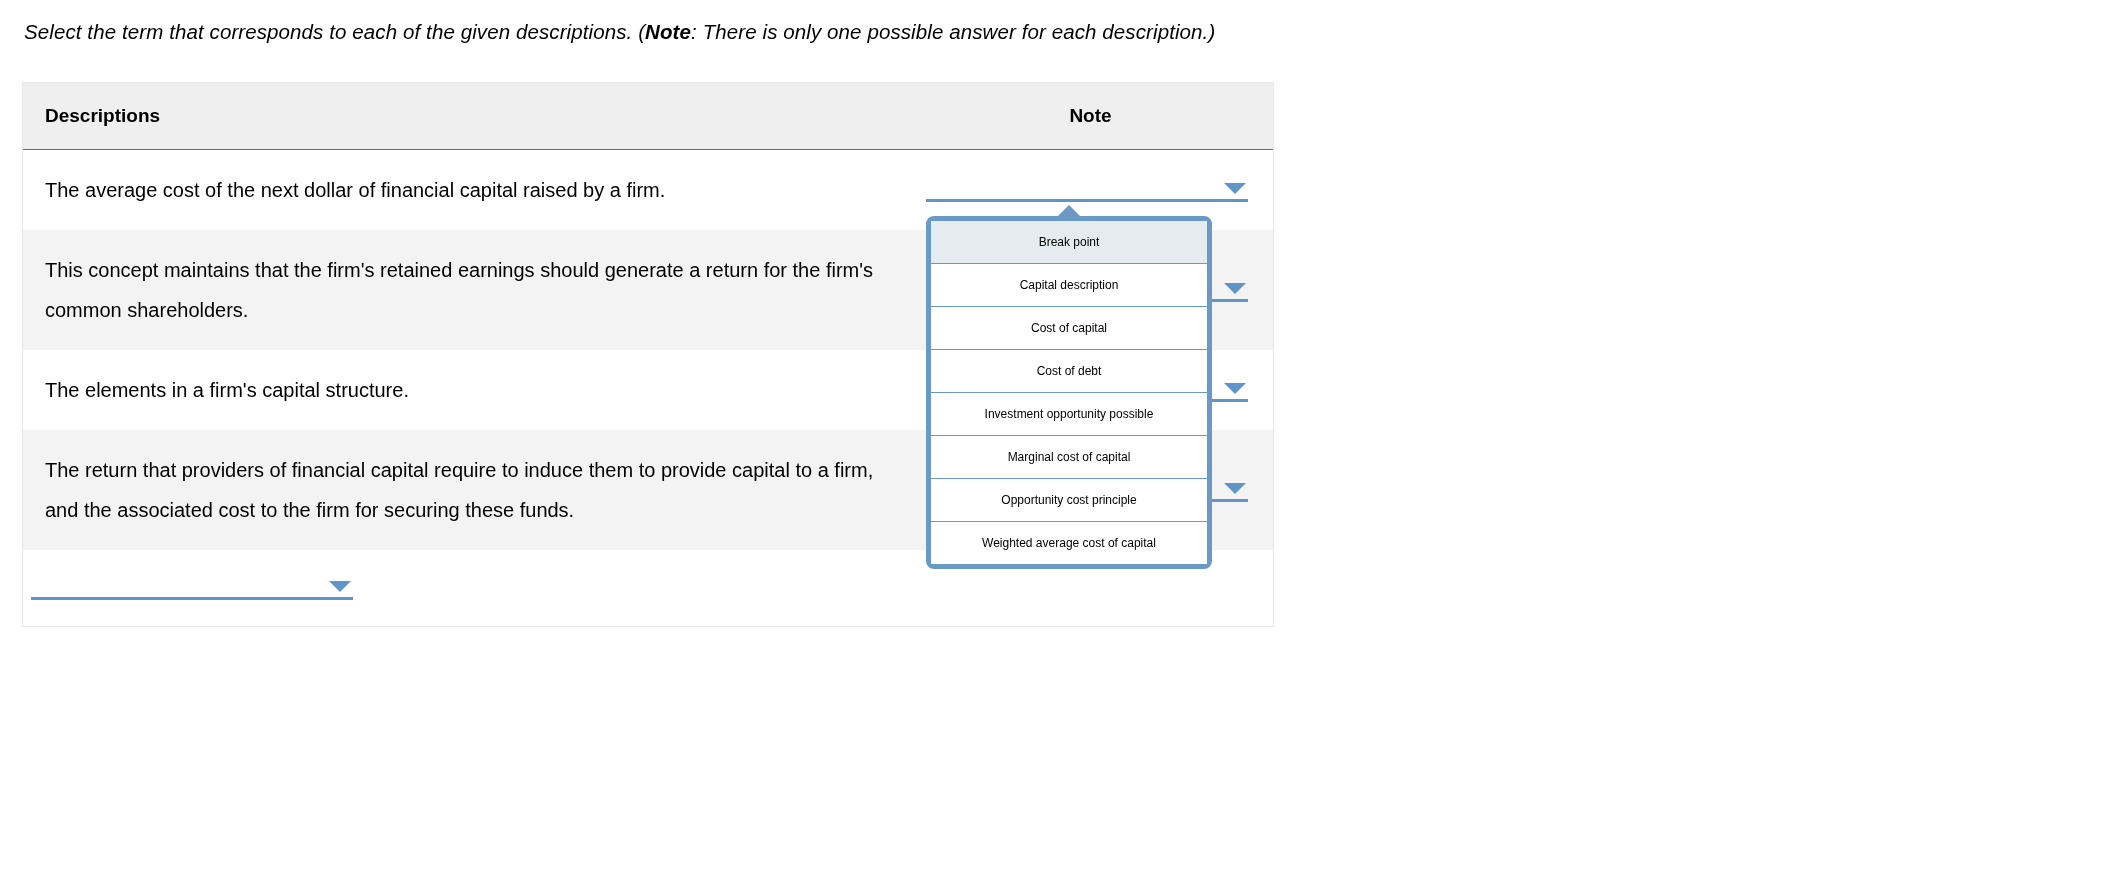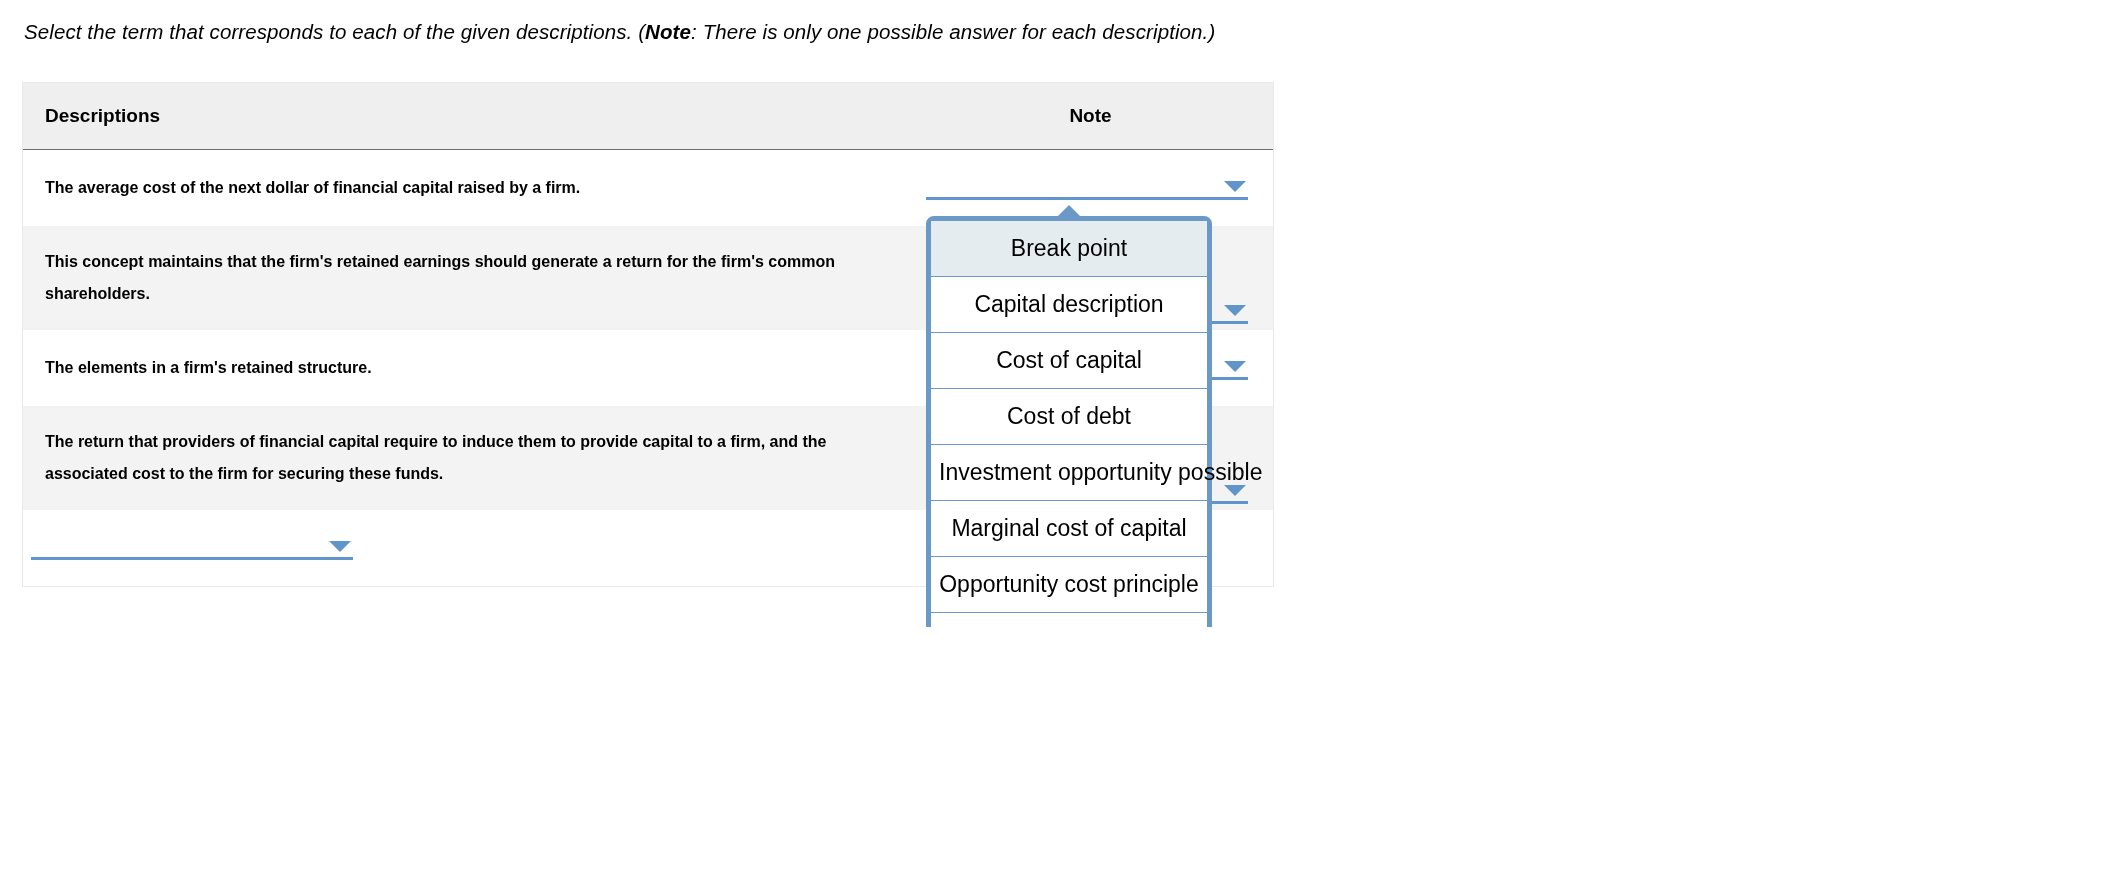--- a/index.html
+++ b/index.html
@@ -49,27 +49,26 @@
     font-size: 19px;
     text-align: center;
   }
 
   .row {
     display: flex;
     align-items: center;
     min-height: 76px;
   }
   .row.odd  { background: #ffffff; }
-  .row.even { background: #f3f3f3; align-items: flex-end; }
+  .row.even { background: #f3f3f3; }
   .row .col-desc {
     flex: 0 0 895px;
     padding: 20px 26px 20px 22px;
-    font-size: 16px;
+    font-size: 20px;
     line-height: 2.0;
-    font-weight: bold;
   }
   .row .col-term {
     flex: 1;
     padding: 0 18px 0 8px;
     display: flex;
     justify-content: flex-start;
   }
 
   .select {
     position: relative;
@@ -111,21 +110,21 @@
     left: 50%;
     transform: translateX(-50%);
     width: 0; height: 0;
     border-left: 12px solid transparent;
     border-right: 12px solid transparent;
     border-bottom: 12px solid #6a99c7;
   }
   .dd-item {
     text-align: center;
     padding: 14px 8px;
-    font-size: 23px;
+    font-size: 12px;
     border-bottom: 1px solid #6a99c7;
     background: #fff;
     cursor: pointer;
     white-space: nowrap;
   }
   .dd-item:last-child { border-bottom: none; }
   .dd-item.highlight { background: #e4ecef; }
 </style>
 </head>
 <body>
@@ -157,21 +156,21 @@
       <div class="col-desc">This concept maintains that the firm's retained earnings should generate a return for the firm's common shareholders.</div>
       <div class="col-term">
         <div class="select">
           <div class="select-line"></div>
           <div class="select-caret"></div>
         </div>
       </div>
     </div>
 
     <div class="row odd">
-      <div class="col-desc">The elements in a firm's retained structure.</div>
+      <div class="col-desc">The elements in a firm's capital structure.</div>
       <div class="col-term">
         <div class="select">
           <div class="select-line"></div>
           <div class="select-caret"></div>
         </div>
       </div>
     </div>
 
     <div class="row even">
       <div class="col-desc">The return that providers of financial capital require to induce them to provide capital to a firm, and the associated cost to the firm for securing these funds.</div>

